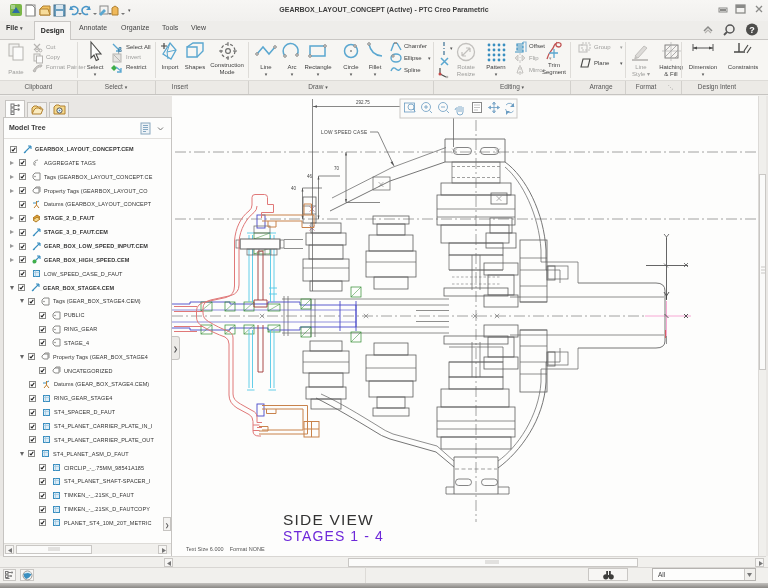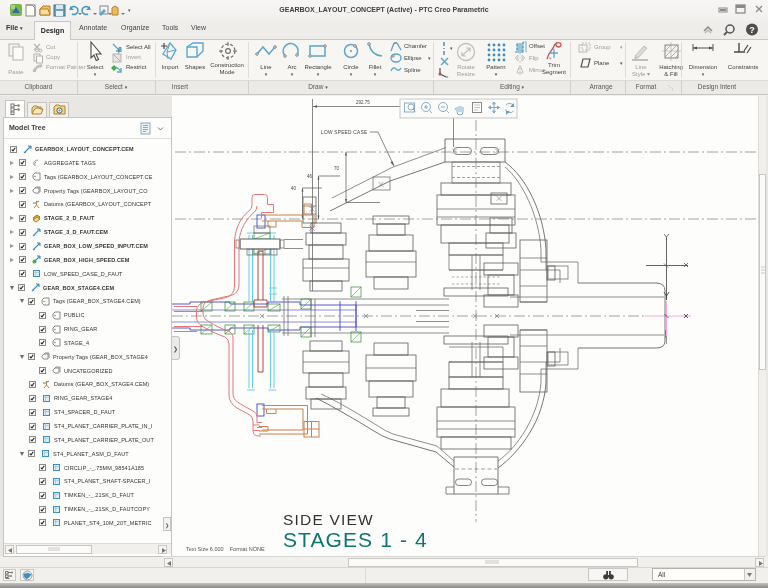--- a/index.html
+++ b/index.html
@@ -527,21 +527,21 @@
 <circle cx="443" cy="107" r="4.5" stroke="#6a9cc2" stroke-width="0.8" fill="none"></circle>
       <path d="M441 107 h4 M446.5 110.5 l2.5 2.5" stroke="#6a9cc2" stroke-width="0.8" fill="none"></path>
 <path d="M457 112 v-5 m2 5 v-6 m2 6 v-6 m2 6 v-5 m-6 5 a3 3 0 0 0 6 0 m-8-2 l1-2" stroke="#6a9cc2" stroke-width="0.8" fill="none"></path>
 <rect x="472.5" y="102.5" width="9" height="10" fill="#fff" stroke="#888"></rect>
       <path d="M474 105 h6 M474 107.5 h6 M474 110 h4" stroke="#aaa" stroke-width="0.7"></path>
 <path d="M494 102 v11 M488.5 107.5 h11 M494 102 l-1.5 2 h3 z M494 113 l-1.5 -2 h3 z M488.5 107.5 l2 -1.5 v3 z M499.5 107.5 l-2 -1.5 v3 z" stroke="#6a9cc2" stroke-width="0.8" fill="none"></path>
 <path d="M506 105 a4.5 4.5 0 0 1 8 2 m-0.5 4 a4.5 4.5 0 0 1 -8 -2" stroke="#6a9cc2" stroke-width="0.8" fill="none"></path>
       <path d="M514 103 v4 h-4 M506 115 v-4 h4" fill="#6a9cc2"></path>
 </svg>
     <div class="a" style="left:111px;top:415px;font-size:15.5px;letter-spacing:1.2px;color:#333">SIDE VIEW</div>
-    <div class="a" style="left:111px;top:432px;font-size:21px;letter-spacing:1.1px;color:#0f766e">STAGES 1 - 4</div>
+    <div class="a" style="left:111px;top:432px;font-size:14px;letter-spacing:1.1px;color:#6d28d9">STAGES 1 - 4</div>
     <div class="a" style="left:14px;top:450px;font-size:5.5px;color:#555">Text Size 6.000&nbsp;&nbsp;&nbsp;&nbsp;Format NONE</div>
   </div>
 
 <div class="a" style="left:758px;top:96px;width:8px;height:460px;background:#f0efec;border-left:1px solid #dcdad7"></div>
 <div class="a" style="left:759px;top:174px;width:7px;height:196px;background:#fafaf9;border:1px solid #c9c7c4"></div>
 <svg class="a" style="left:760.5px;top:266px" width="4" height="10" viewBox="0 0 4 10">
     <path d="M0 1 h4 M0 4 h4 M0 7 h4" stroke="#c9c7c4"></path>
   </svg>
 
 <div class="a" id="paneltabs" style="left:3px;top:100px">

